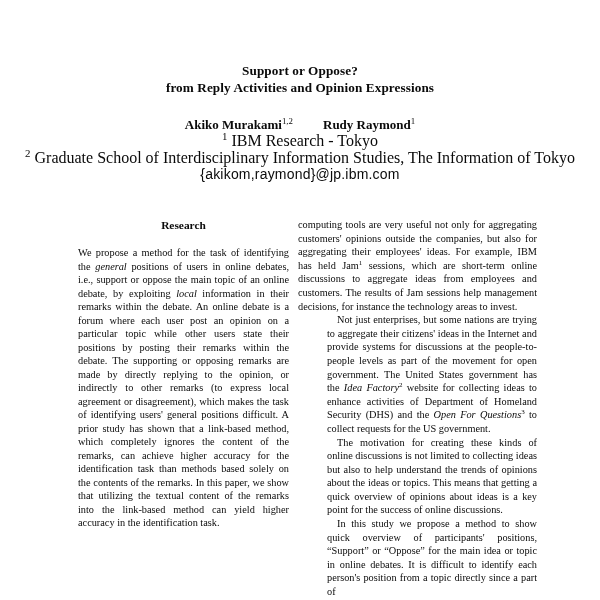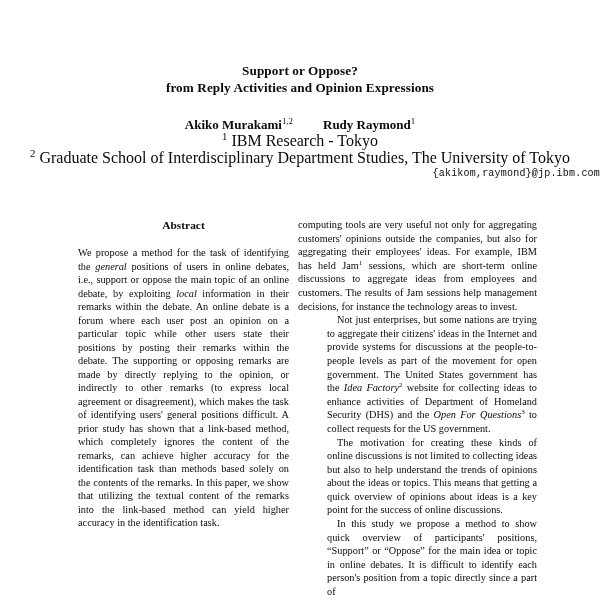--- a/index.html
+++ b/index.html
@@ -52,26 +52,25 @@
     vertical-align: super;
     line-height: 0;
     font-weight: normal;
   }
   .affil {
     font-size: 16px;
     line-height: 14.4px;
     margin-top: 2px;
   }
   .email {
-    font-family: Liberation Mono, monospace;
-    font-size: 10px;
+    font-family: Liberation Sans, sans-serif;
+    font-size: 14px;
     line-height: 14px;
     margin-top: 2px;
     letter-spacing: 0.2px;
-    text-align: right;
   }
 
   
   .body-cols {
     position: absolute;
     top: 218px;
     left: 0;
     width: 600px;
   }
   .col {
@@ -116,28 +115,28 @@
   <div class="title-block">
     <div class="title-line">Support or Oppose?</div>
     <div class="title-line">from Reply Activities and Opinion Expressions</div>
   </div>
 
   <div class="authors">
     <div class="author-row">
       <span class="author-name"><span>Akiko Murakami</span><sup>1,2</sup></span><span class="author-gap"></span><span class="author-name"><span>Rudy Raymond</span><sup>1</sup></span>
     </div>
     <div class="affil"><sup>1</sup> <span>IBM Research - Tokyo</span></div>
-    <div class="affil"><sup>2</sup> <span>Graduate School of Interdisciplinary Department Studies, The University of Tokyo</span></div>
+    <div class="affil"><sup>2</sup> <span>Graduate School of Interdisciplinary Information Studies, The Information of Tokyo</span></div>
     <div class="email">{akikom,raymond}@jp.ibm.com</div>
   </div>
 
   <div class="body-cols">
 
     <div class="col col-left">
-      <div class="abstract-head">Abstract</div>
+      <div class="abstract-head">Research</div>
       <p class="para"><span>We propose a method for the task of identifying the </span><em>general</em><span> positions of users in online debates, i.e., support or oppose the main topic of an online debate, by exploiting </span><em>local</em><span> information in their remarks within the debate. An online debate is a forum where each user post an opinion on a particular topic while other users state their positions by posting their remarks within the debate. The supporting or opposing remarks are made by directly replying to the opinion, or indirectly to other remarks (to express local agreement or disagreement), which makes the task of identifying users' general positions difficult. A prior study has shown that a link-based method, which completely ignores the content of the remarks, can achieve higher accuracy for the identification task than methods based solely on the contents of the remarks. In this paper, we show that utilizing the textual content of the remarks into the link-based method can yield higher accuracy in the identification task.</span></p>
     </div>
 
     <div class="col col-right">
       <p class="para"><span>computing tools are very useful not only for aggregating customers' opinions outside the companies, but also for aggregating their employees' ideas. For example, IBM has held Jam</span><sup>1</sup><span> sessions, which are short-term online discussions to aggregate ideas from employees and customers. The results of Jam sessions help management decisions, for instance the technology areas to invest.</span></p>
       <p class="para"><span>Not just enterprises, but some nations are trying to aggregate their citizens' ideas in the Internet and provide systems for discussions at the people-to-people levels as part of the movement for open government. The United States government has the </span><em>Idea Factory</em><sup>2</sup><span> website for collecting ideas to enhance activities of Department of Homeland Security (DHS) and the </span><em>Open For Questions</em><sup>3</sup><span> to collect requests for the US government.</span></p>
       <p class="para">The motivation for creating these kinds of online discussions is not limited to collecting ideas but also to help understand the trends of opinions about the ideas or topics. This means that getting a quick overview of opinions about ideas is a key point for the success of online discussions.</p>
       <p class="para">In this study we propose a method to show quick overview of participants' positions, “Support” or “Oppose” for the main idea or topic in online debates. It is difficult to identify each person's position from a topic directly since a part of</p>
     </div>
 

